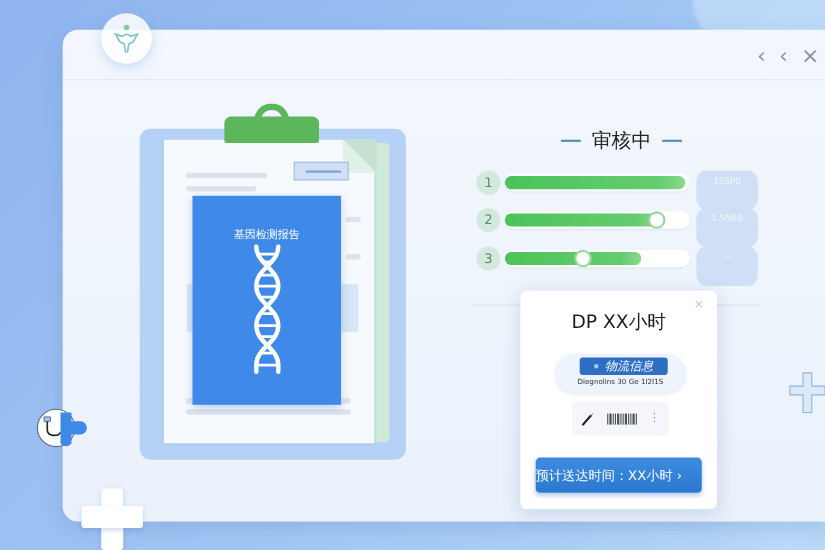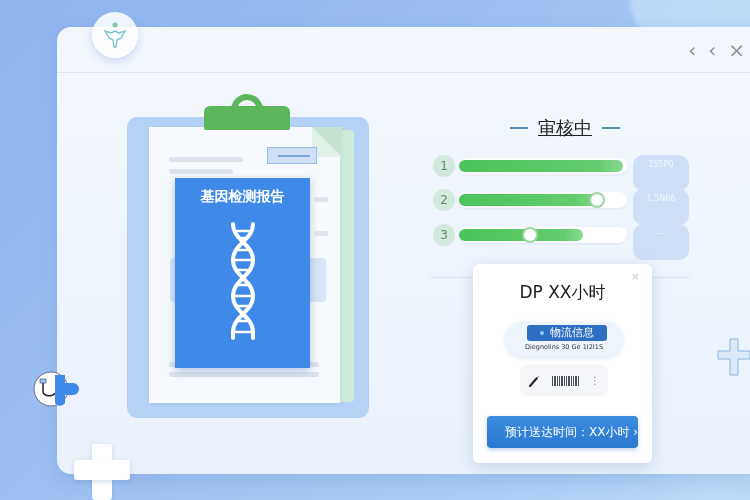--- a/index.html
+++ b/index.html
@@ -75,31 +75,31 @@
   }
   .paper-panel {
     position: absolute; left: 170px; top: 258px; width: 156px; height: 44px;
     background: #d6e5f7; border-radius: 3px;
   }
   .report-card {
     position: absolute; left: 175px; top: 178px; width: 135px; height: 190px;
     background: #3f8ae9; box-shadow: 0 3px 8px rgba(40,90,170,0.3);
   }
   .report-title {
-    position: absolute; left: 0; right: 0; top: 10px; text-align: center;
-    color: #ffffff; font-size: 14px; font-weight: bold; letter-spacing: 0px;
+    position: absolute; left: 0; right: 0; top: 28px; text-align: center;
+    color: #ffffff; font-size: 10px; font-weight: normal; letter-spacing: 0px;
   }
   .dna { position: absolute; left: 52px; top: 44px; }
   
   .status-title {
     position: absolute; left: 505px; top: 116px; width: 120px; height: 24px;
     display: flex; align-items: center; justify-content: center; gap: 10px;
   }
   .status-title .dash { width: 18px; height: 2px; background: #5a8fb0; }
-  .status-title .text { font-size: 18px; color: #222; text-decoration: underline; }
+  .status-title .text { font-size: 18px; color: #222; }
   .step-row { position: absolute; left: 433px; height: 22px; }
   .step-num {
     position: absolute; left: 0; top: 0; width: 22px; height: 22px; border-radius: 50%;
     background: #d3e9dd; color: #5c8a70; font-size: 12px; text-align: center; line-height: 22px;
   }
   .track {
     position: absolute; left: 26px; top: 3px; width: 168px; height: 16px;
     background: #ffffff; border-radius: 8px; box-shadow: 0 1px 2px rgba(120,150,190,0.15);
   }
   .fill {
@@ -129,21 +129,21 @@
   .popup-title {
     position: absolute; left: 0; right: 0; top: 17px; text-align: center;
     font-size: 17px; color: #1c1c1c;
   }
   .logistics-box {
     position: absolute; left: 32px; top: 58px; width: 118px; height: 35px; border-radius: 18px;
     background: #eef4fb; box-shadow: 0 1px 4px rgba(120,150,190,0.25);
   }
   .logistics-label {
     position: absolute; left: 22px; top: 3px; width: 80px; height: 16px; border-radius: 3px;
-    background: #2f6fc3; color: #fff; font-size: 11px; line-height: 16px; text-align: center;
+    background: #2f6fc3; color: #fff; font-size: 11px; line-height: 16px; text-align: center; font-style: italic;
   }
   .logistics-label::before {
     content: ""; display: inline-block; width: 4px; height: 4px; border-radius: 50%;
     background: #8fd0ff; margin-right: 6px; vertical-align: middle;
   }
   .logistics-sub {
     position: absolute; left: 0; right: 0; top: 21px; text-align: center;
     font-size: 6.5px; color: #333; white-space: nowrap;
   }
   .scan-box {
@@ -151,21 +151,21 @@
     background: #f4f6f9; display: flex; align-items: center; justify-content: space-between;
     padding: 0 8px;
   }
   .barcode { display: flex; gap: 1px; height: 10px; align-items: stretch; }
   .barcode i { display: block; width: 1px; background: #4a4f57; }
   .barcode i.w { width: 2px; }
   .kebab { color: #8b9097; font-size: 10px; line-height: 10px; }
   .eta-button {
     position: absolute; left: 14px; top: 152px; width: 151px; height: 32px; border-radius: 4px;
     background: linear-gradient(180deg, #3d8ce0, #2a79d0);
-    color: #ffffff; font-size: 12px; line-height: 32px; text-align: right;
+    color: #ffffff; font-size: 12px; line-height: 32px; text-align: left;
     box-shadow: 0 2px 4px rgba(40,100,180,0.3); cursor: pointer;
   }
   
   .cross-white { position: absolute; }
   .cross-white .v { position: absolute; background: #ffffff; border-radius: 3px; box-shadow: 0 2px 4px rgba(90,130,190,0.25); }
   .steth-icon { position: absolute; left: 31px; top: 369px; }
   .cross-right { position: absolute; left: 716px; top: 335px; }
 </style>
 </head>
 <body>

